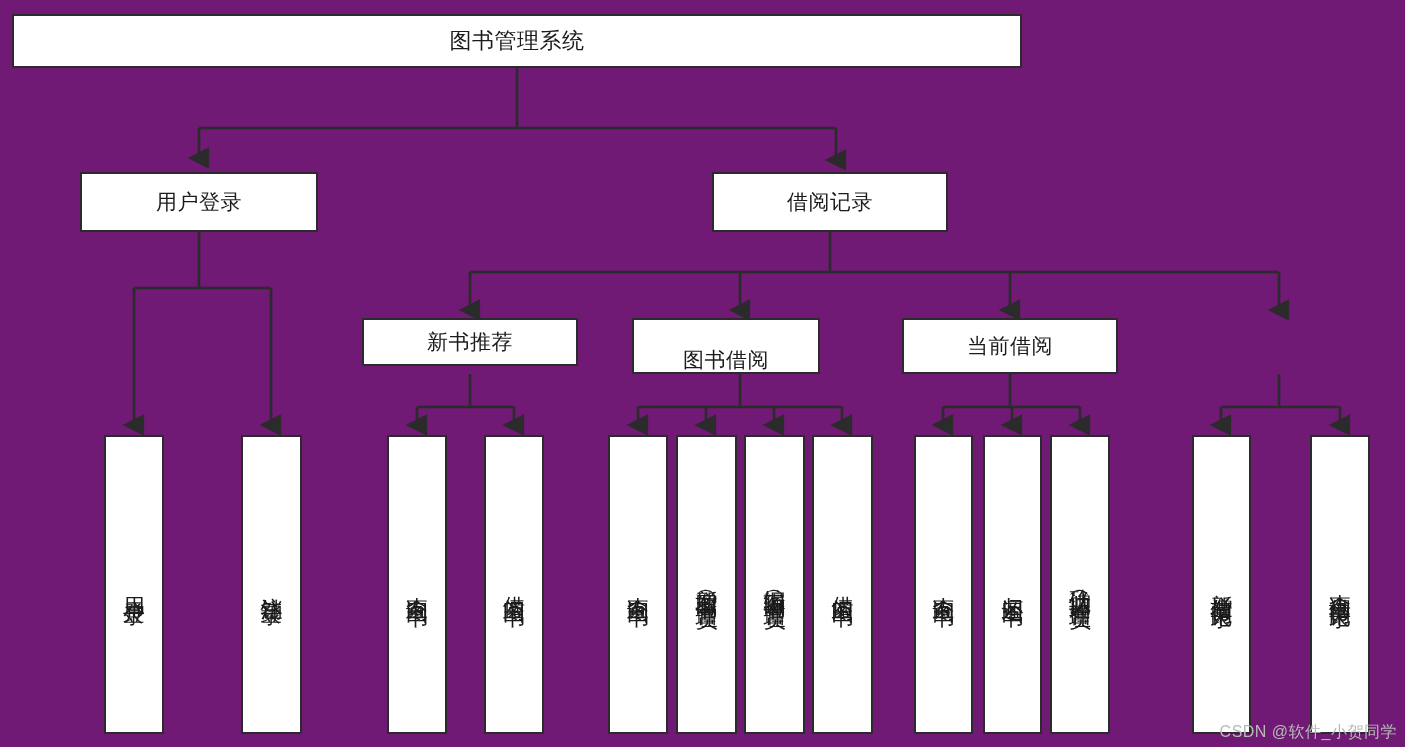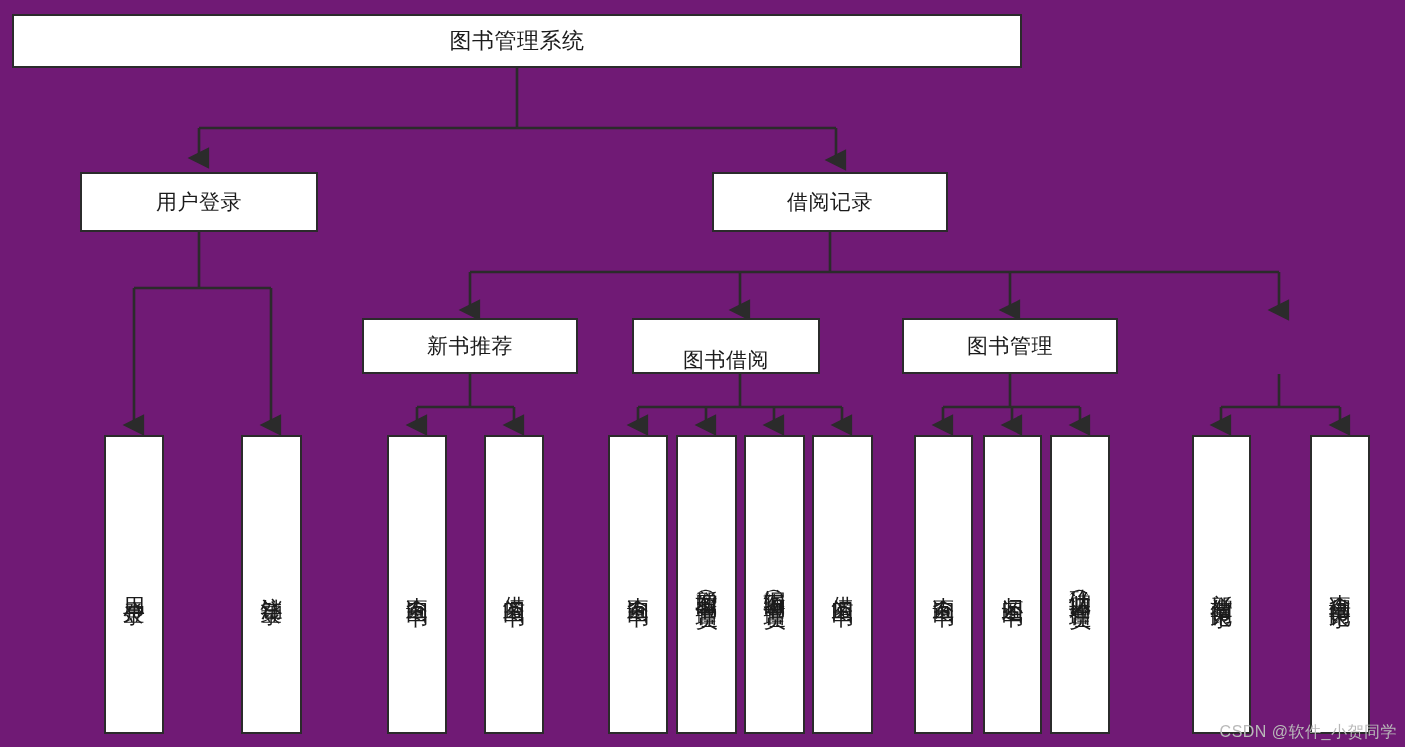--- a/index.html
+++ b/index.html
@@ -136,28 +136,28 @@
     <span class="node-label">图书管理系统</span>
   </div>
 
   <div class="node horiz" style="left:80px; top:172px; width:238px; height:60px;">
     <span class="node-label">用户登录</span>
   </div>
   <div class="node horiz" style="left:712px; top:172px; width:236px; height:60px;">
     <span class="node-label">借阅记录</span>
   </div>
 
-  <div class="node horiz" style="left:362px; top:318px; width:216px; height:56px;">
+  <div class="node horiz" style="left:362px; top:318px; width:216px; height:48px;">
     <span class="node-label">新书推荐</span>
   </div>
   <div class="node horiz" style="left:632px; top:318px; width:188px; height:56px;align-items:flex-end;">
     <span class="node-label">图书借阅</span>
   </div>
   <div class="node horiz" style="left:902px; top:318px; width:216px; height:56px;">
-    <span class="node-label">图书管理</span>
+    <span class="node-label">当前借阅</span>
   </div>
 
   <div class="node vert" style="left:104px; top:435px; width:60px; height:299px;">
     <span class="node-label">用户登录</span>
   </div>
   <div class="node vert" style="left:241px; top:435px; width:61px; height:299px;">
     <span class="node-label">注销登录</span>
   </div>
 
   <div class="node vert" style="left:387px; top:435px; width:60px; height:299px;">

